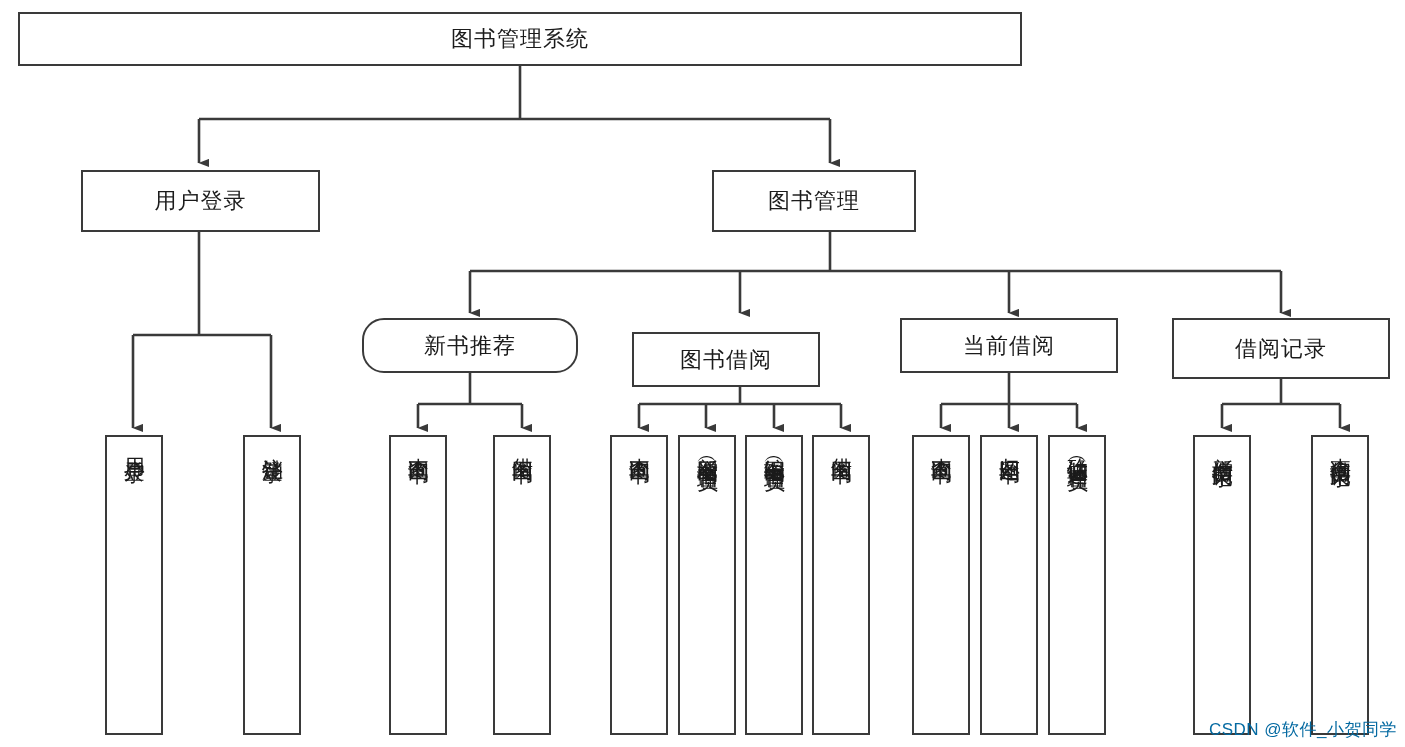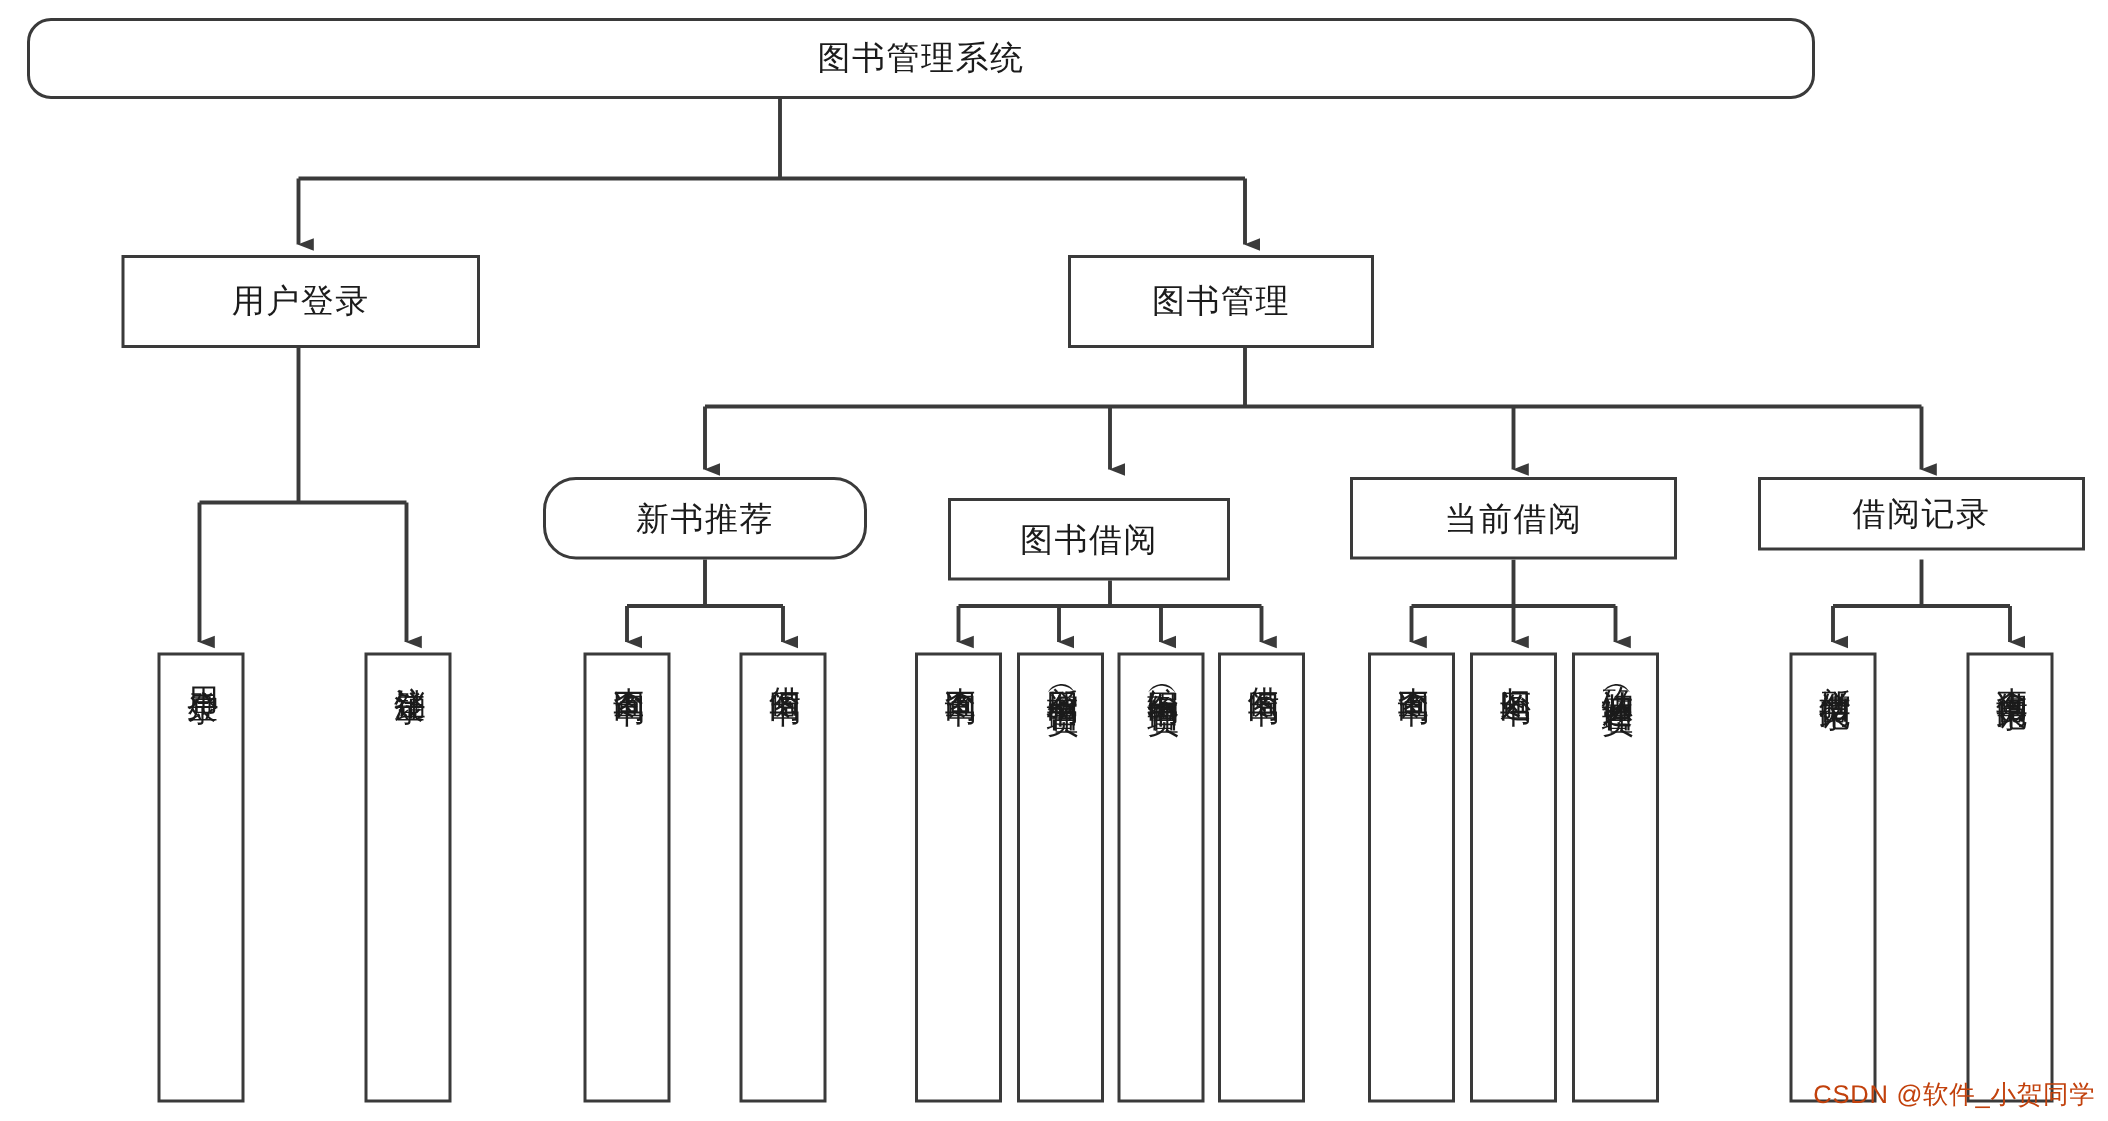--- a/index.html
+++ b/index.html
@@ -54,21 +54,21 @@
     text-align: center;
   }
   .node .hlabel {
     white-space: nowrap;
   }
   #watermark {
     position: absolute;
     right: 8px;
     bottom: 6px;
     font-size: 17px;
-    color: #c2410c;
+    color: #0369a1;
     letter-spacing: 0.5px;
     white-space: nowrap;
     user-select: none;
   }
 </style>
 </head>
 <body>
 
 <div id="canvas">
 
@@ -115,41 +115,41 @@
       <path d="M1009,404 L1009,428" marker-end="url(#arrow)"></path>
       <path d="M1077,404 L1077,428" marker-end="url(#arrow)"></path>
 
       <path d="M1281,373 L1281,404"></path>
       <path d="M1222,404 L1340,404"></path>
       <path d="M1222,404 L1222,428" marker-end="url(#arrow)"></path>
       <path d="M1340,404 L1340,428" marker-end="url(#arrow)"></path>
     </g>
   </svg>
 
-  <div class="node horiz" style="left:18px; top:12px; width:1192px; height:54px;border-radius:16px;">
+  <div class="node horiz" style="left:18px; top:12px; width:1004px; height:54px;">
     <span class="hlabel">图书管理系统</span>
   </div>
 
   <div class="node horiz" style="left:81px; top:170px; width:239px; height:62px;">
     <span class="hlabel">用户登录</span>
   </div>
   <div class="node horiz" style="left:712px; top:170px; width:204px; height:62px;">
     <span class="hlabel">图书管理</span>
   </div>
 
   <div class="node horiz" style="left:362px; top:318px; width:216px; height:55px;border-radius:22px;">
     <span class="hlabel">新书推荐</span>
   </div>
   <div class="node horiz" style="left:632px; top:332px; width:188px; height:55px;font-family:Liberation Mono, monospace;">
     <span class="hlabel">图书借阅</span>
   </div>
   <div class="node horiz" style="left:900px; top:318px; width:218px; height:55px;font-family:Liberation Mono, monospace;">
     <span class="hlabel">当前借阅</span>
   </div>
-  <div class="node horiz" style="left:1172px; top:318px; width:218px; height:49px;">
+  <div class="node horiz" style="left:1172px; top:318px; width:218px; height:61px;">
     <span class="hlabel">借阅记录</span>
   </div>
 
   <div class="node vert" style="left:105px; top:435px; width:58px; height:300px;">
     <span class="vlabel">用户登录</span>
   </div>
   <div class="node vert" style="left:243px; top:435px; width:58px; height:300px;">
     <span class="vlabel">注销登录</span>
   </div>
 

